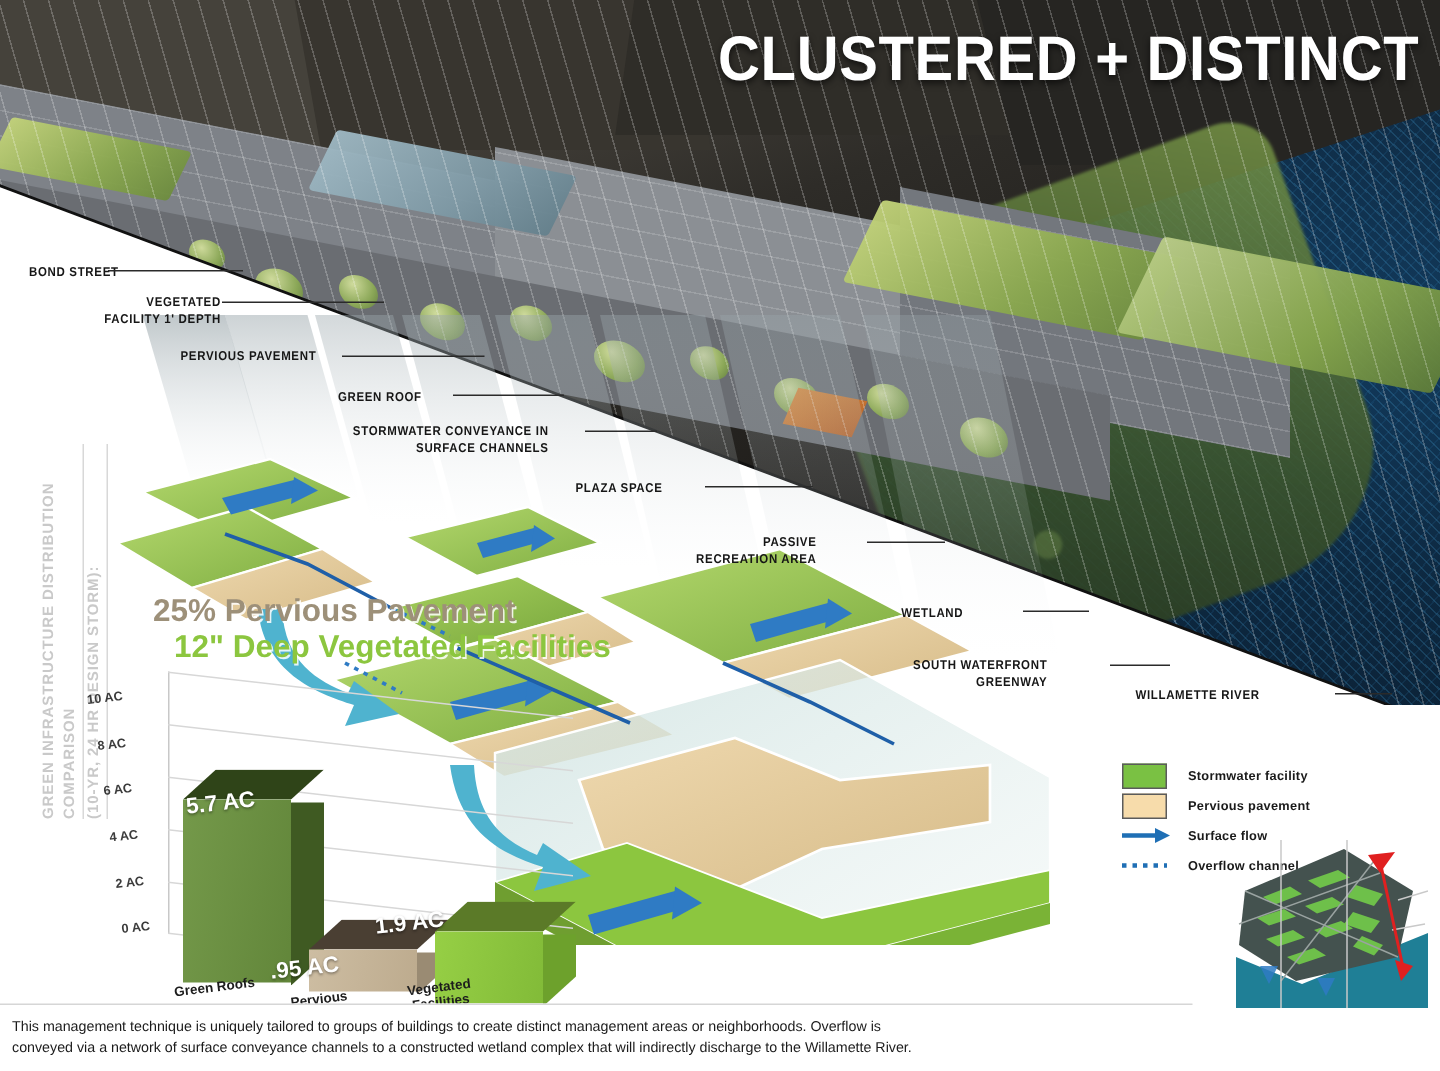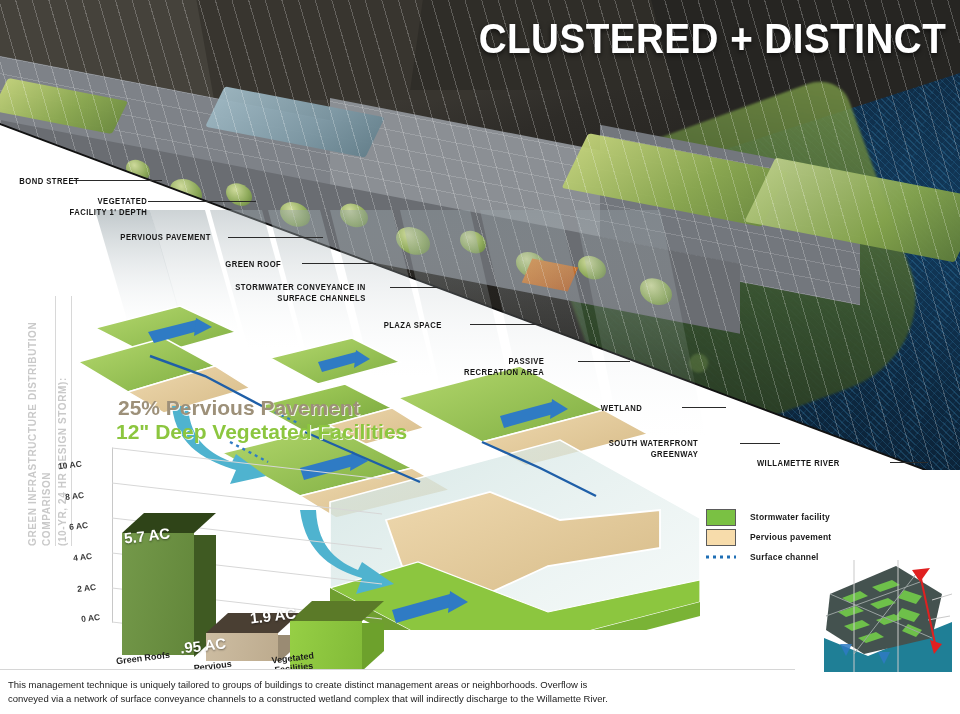--- a/index.html
+++ b/index.html
@@ -96,21 +96,21 @@
      font-family:"Liberation Sans Narrow","Liberation Sans",sans-serif;transform:scaleX(.9);}
   .lbl.r{text-align:right;}
   .leader{position:absolute;background:#2a2a2a;height:1px;}
 
   
   .stats{position:absolute;left:96px;top:396px;}
   .stat{font-weight:bold;line-height:1.12;
      font-family:"Liberation Sans Narrow","Liberation Sans",sans-serif;
      text-shadow:1px 1px 0 rgba(255,255,255,.85);white-space:nowrap;}
   .stat1{font-size:21px;color:#5f7f27;}
-  .stat2{font-size:21px;color:#9d9079;margin-left:22px;}
+  .stat2{font-size:21px;color:#9d9079;margin-left:6px;}
   .stat3{font-size:21px;color:#8cc63f;margin-left:20px;}
 
   
   .vcap{position:absolute;left:-76px;top:398px;width:250px;
      transform:rotate(-90deg);transform-origin:50% 50%;
      color:#c9c9c9;font-weight:bold;font-size:10px;letter-spacing:.6px;line-height:14px;
      font-family:"Liberation Sans Narrow","Liberation Sans",sans-serif;text-align:left;}
   .vcap span{display:block;border-bottom:1px solid #d8d8d8;padding-bottom:1px;}
 
   
@@ -127,21 +127,21 @@
   .bar .top{position:absolute;left:0;width:100%;}
   .bar .side{position:absolute;}
   .bar-val{position:absolute;color:#fff;font-weight:bold;font-size:15px;
      font-family:"Liberation Sans Narrow","Liberation Sans",sans-serif;
      text-shadow:0 1px 2px rgba(0,0,0,.45);white-space:nowrap;transform:rotate(-6.5deg);}
   .bar-cat{position:absolute;color:#1d1d1d;font-weight:bold;font-size:9px;line-height:10px;
      font-family:"Liberation Sans Narrow","Liberation Sans",sans-serif;
      text-align:center;white-space:nowrap;transform:rotate(-7deg);}
 
   
-  .legend{position:absolute;left:706px;top:508px;width:160px;}
+  .legend{position:absolute;left:748px;top:508px;width:160px;}
   .leg-row{display:flex;align-items:center;height:18px;margin-bottom:2px;}
   .leg-key{width:34px;height:16px;display:flex;align-items:center;justify-content:flex-start;}
   .leg-sw{width:28px;height:15px;border:1px solid #5b5b5b;}
   .leg-txt{font-size:8.5px;color:#1a1a1a;font-weight:bold;white-space:nowrap;
      font-family:"Liberation Sans Narrow","Liberation Sans",sans-serif;margin-left:10px;letter-spacing:.2px;}
 
   
   .minimap{position:absolute;left:824px;top:560px;width:128px;height:112px;overflow:hidden;}
 
   
@@ -436,29 +436,38 @@
       <div class="leg-txt">Stormwater facility</div>
     </div>
 
     <div class="leg-row">
       <div class="leg-key">
         <div class="leg-sw" style="background:#f7dcab;"></div>
       </div>
       <div class="leg-txt">Pervious pavement</div>
     </div>
 
+    <div class="leg-row">
+      <div class="leg-key">
+        <svg width="32" height="12" viewBox="0 0 32 12">
+          <line x1="0" y1="6" x2="23" y2="6" stroke="#1f6fb5" stroke-width="3"></line>
+          <polygon points="22,1 32,6 22,11" fill="#1f6fb5"></polygon>
+        </svg>
+      </div>
+      <div class="leg-txt">Surface flow</div>
+    </div>
 
 
     <div class="leg-row">
       <div class="leg-key">
         <svg width="32" height="12" viewBox="0 0 32 12">
           <line x1="0" y1="6" x2="30" y2="6" stroke="#1f6fb5" stroke-width="3" stroke-dasharray="3 4"></line>
         </svg>
       </div>
-      <div class="leg-txt">Surface channel</div>
+      <div class="leg-txt">Overflow channel</div>
     </div>
 
   </div>
 
   <div class="minimap">
     <svg width="128" height="112" viewBox="0 0 128 112">
       <polygon points="0,78 44,96 128,62 128,112 0,112" fill="#1f7f96"></polygon>
       <polygon points="6,34 72,6 118,34 108,78 40,94 2,70" fill="#44524f"></polygon>
       <g fill="#6ec04a">
         <polygon points="18,38 36,31 44,36 26,43"></polygon>

